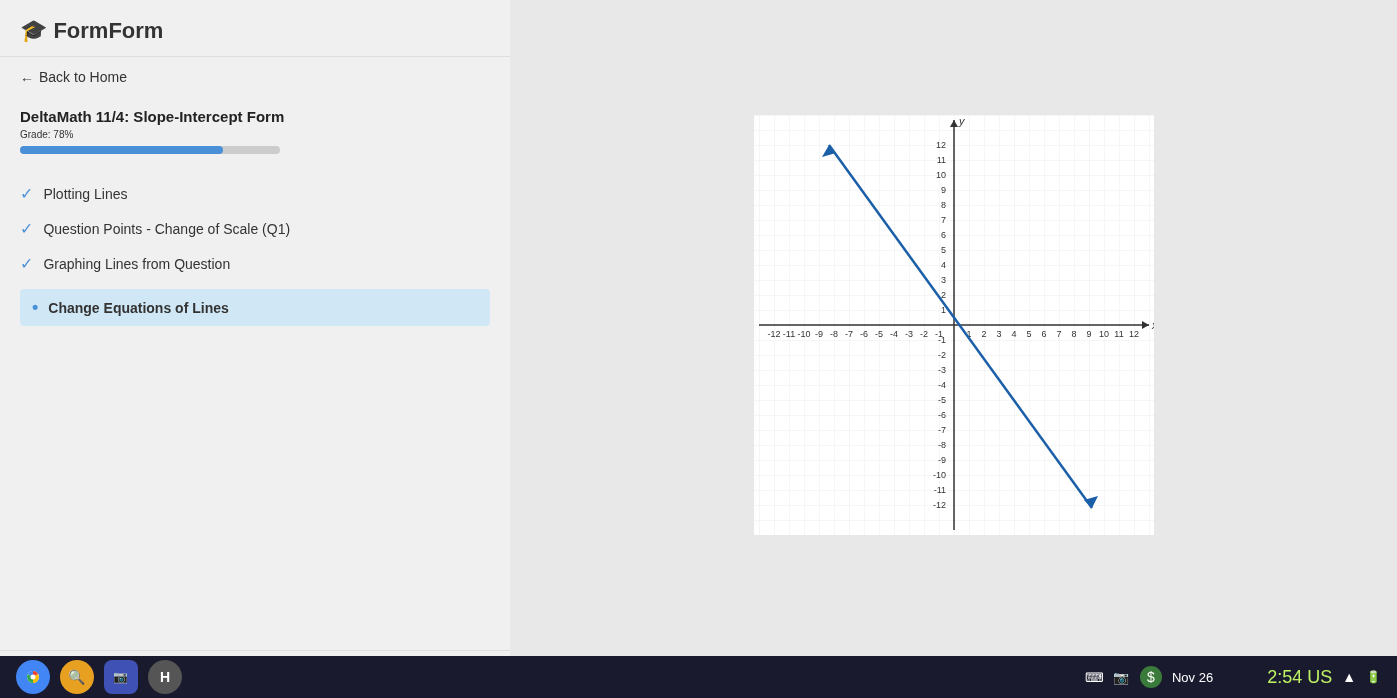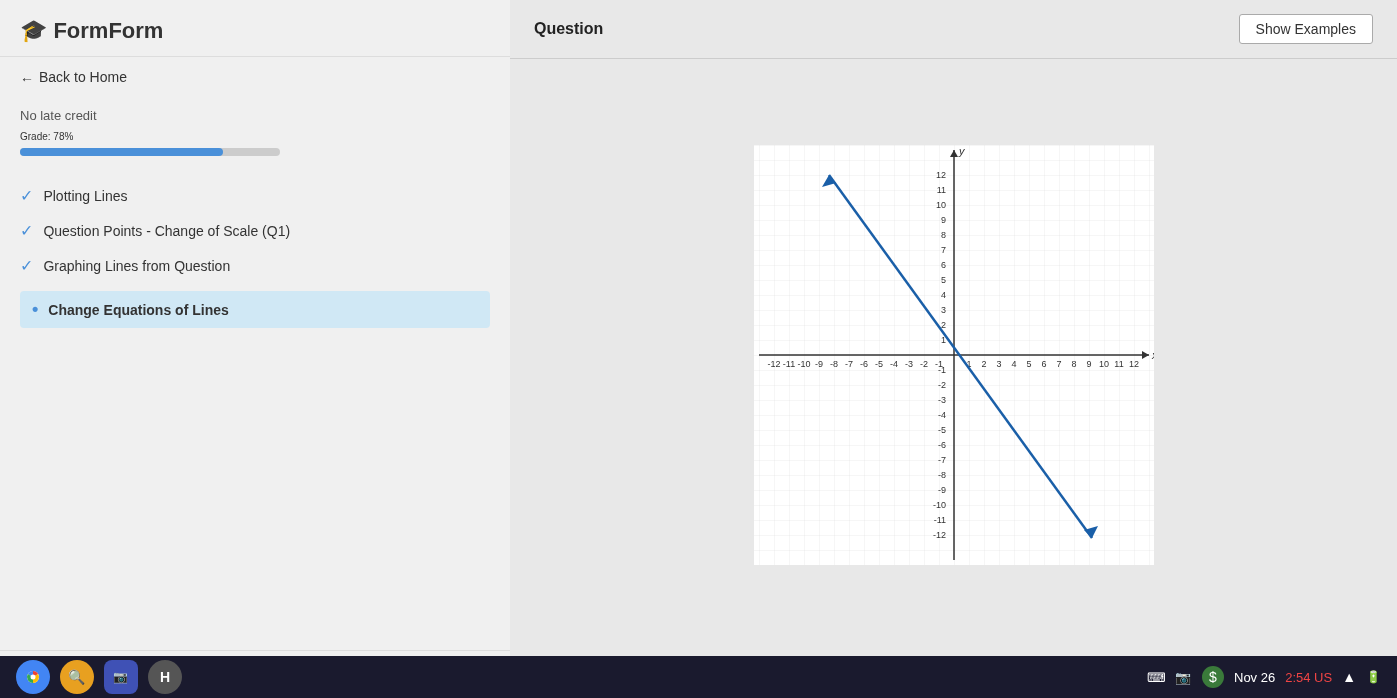--- a/index.html
+++ b/index.html
@@ -224,22 +224,23 @@
       justify-content: flex-end;
       padding: 0 16px;
       gap: 14px;
       position: fixed;
       bottom: 0;
       left: 0;
       right: 0;
     }
 
     .taskbar-time {
-      color: #ef4444;
-      font-size: 13px;
+      color: #bef264;
+      font-size: 18px;
+      margin-left: 44px;
     }
 
     .taskbar-date {
       color: white;
       font-size: 13px;
     }
 
     .taskbar-app {
       width: 34px;
       height: 34px;
@@ -271,21 +272,21 @@
       <span><span>Form</span><strong>Form</strong></span>
     </div>
   </div>
 
   <a class="back-link">
     <span>←</span>
     <span>Back to Home</span>
   </a>
 
   <div class="sidebar-content">
-    <div class="no-late-credit">No late credit</div>
+    <div class="assignment-title">DeltaMath 11/4: Slope-Intercept Form</div>
     <div class="grade-label">Grade: 78%</div>
     <div class="progress-bar-bg">
       <div class="progress-bar-fill"></div>
     </div>
 
     <div class="menu-items">
       <div class="menu-item completed">
         <span class="check-icon">✓</span>
         <span>Plotting Lines</span>
       </div>
@@ -305,24 +306,20 @@
   </div>
 
   <div class="calculator-bar">
     <span class="calc-icon">▦</span>
     <span>Calculator</span>
     <span style="margin-left:auto;color:#888;font-size:13px;">›</span>
   </div>
 </div>
 
 <div class="main">
-  <div class="main-header">
-    <span class="question-label">Question</span>
-    <button class="show-examples-btn">Show Examples</button>
-  </div>
 
   <div class="main-body">
 
     <div class="graph-area">
 
       <svg class="graph" width="400" height="420" viewBox="0 0 400 420">
 
         <rect x="0" y="0" width="400" height="420" fill="white"></rect>
 
         <defs>

